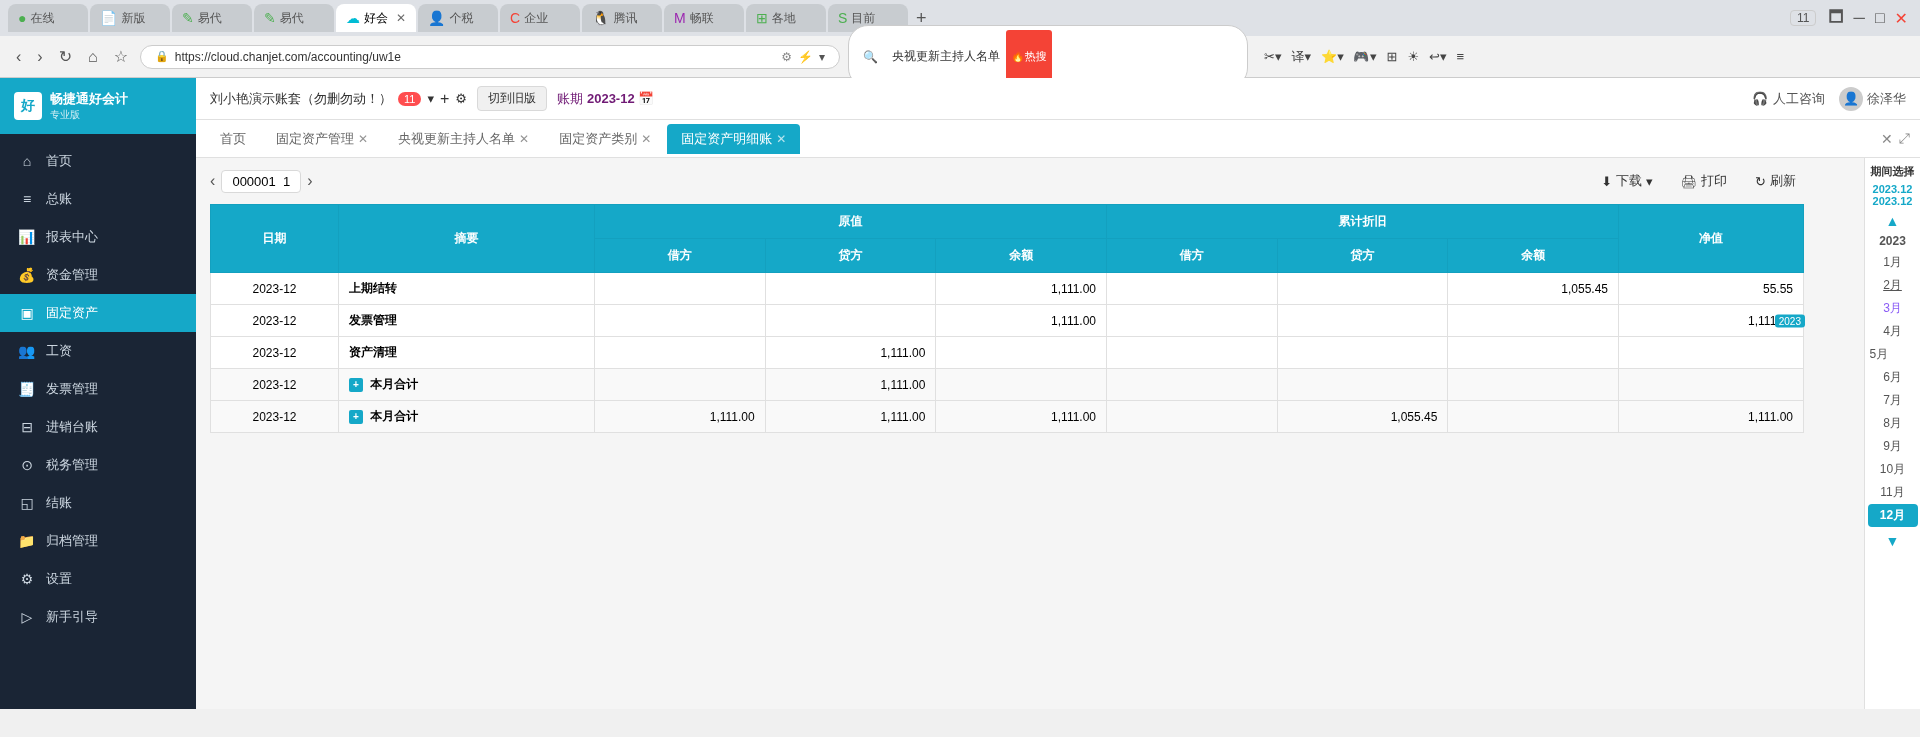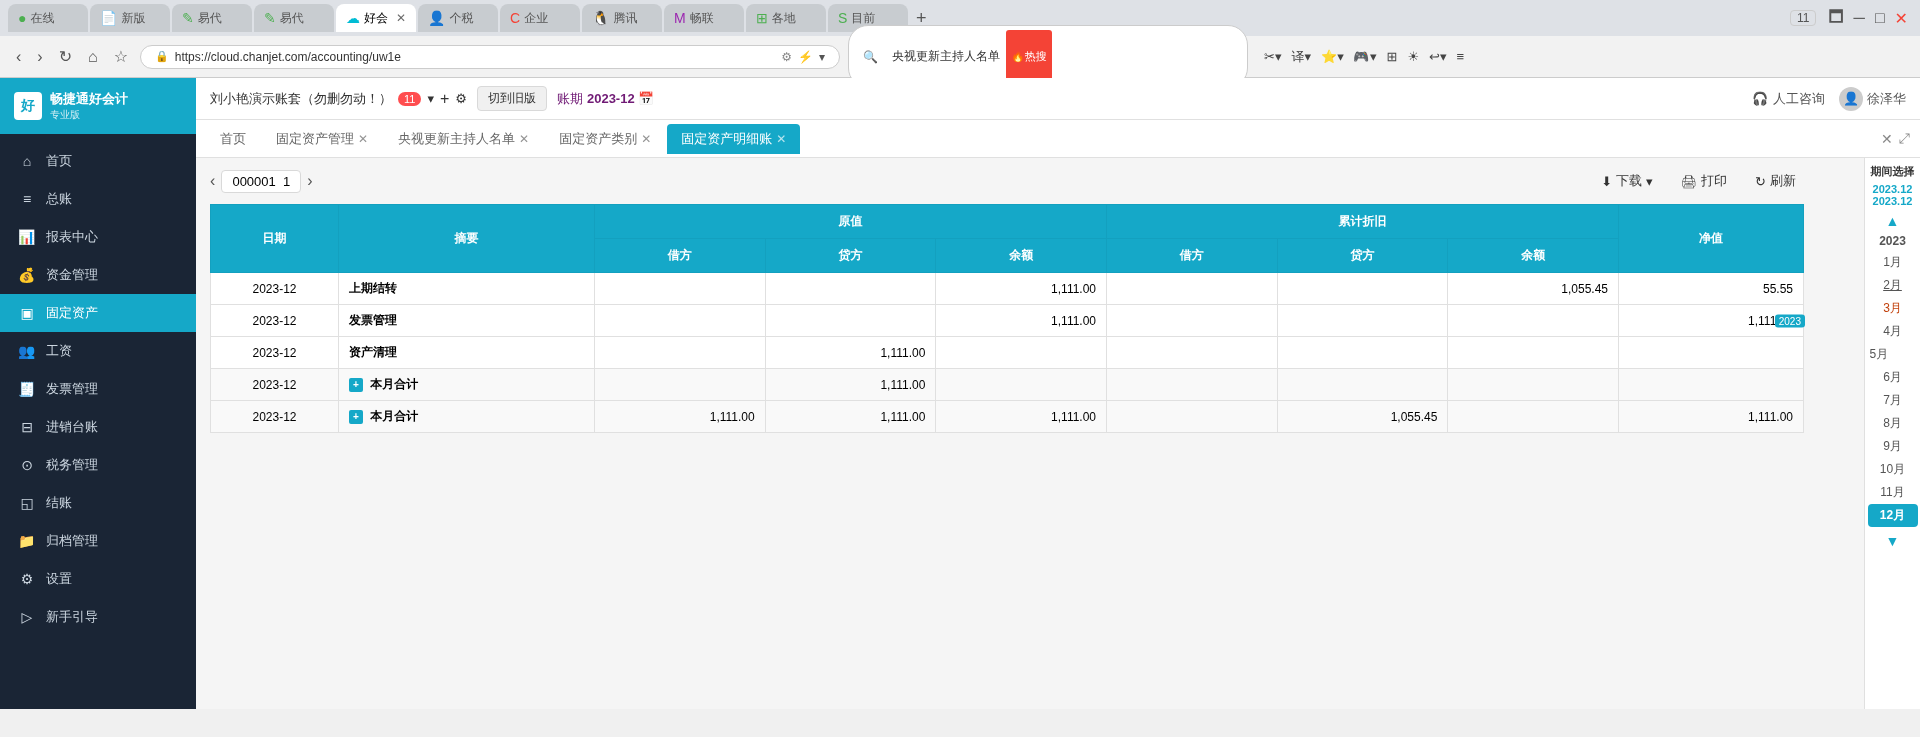--- a/index.html
+++ b/index.html
@@ -404,21 +404,21 @@
       <div style="width:56px;background:#fff;border-left:1px solid #e0e0e0;display:flex;flex-direction:column;align-items:center;padding:6px 0;overflow-y:auto;flex-shrink:0;">
         <div style="font-size:11px;color:#333;text-align:center;font-weight:bold;margin-bottom:4px;">期间选择</div>
         <div style="font-size:11px;color:#15a8c8;text-align:center;font-weight:bold;">2023.12</div>
         <div style="font-size:11px;color:#15a8c8;text-align:center;font-weight:bold;margin-bottom:4px;">2023.12</div>
 
         <button style="background:none;border:none;cursor:pointer;color:#15a8c8;font-size:14px;padding:2px;">▲</button>
 
         <div style="width:50px;text-align:center;padding:3px 2px;cursor:pointer;font-size:12px;color:#555;font-weight:bold;">2023</div>
         <div style="width:50px;text-align:center;padding:3px 2px;cursor:pointer;font-size:12px;color:#555;">1月</div>
         <div style="width:50px;text-align:center;padding:3px 2px;cursor:pointer;font-size:12px;color:#555;text-decoration:underline;">2月</div>
-        <div style="width:50px;text-align:center;padding:3px 2px;cursor:pointer;font-size:12px;color:#c2410c;">3月</div>
+        <div style="width:50px;text-align:center;padding:3px 2px;cursor:pointer;font-size:12px;color:#8b5cf6;">3月</div>
         <div style="width:50px;text-align:center;padding:3px 2px;cursor:pointer;font-size:12px;color:#555;">4月</div>
         <div style="width:50px;text-align:left;padding:3px 2px;cursor:pointer;font-size:12px;color:#555;">5月</div>
         <div style="width:50px;text-align:center;padding:3px 2px;cursor:pointer;font-size:12px;color:#555;">6月</div>
         <div style="width:50px;text-align:center;padding:3px 2px;cursor:pointer;font-size:12px;color:#555;">7月</div>
         <div style="width:50px;text-align:center;padding:3px 2px;cursor:pointer;font-size:12px;color:#555;">8月</div>
         <div style="width:50px;text-align:center;padding:3px 2px;cursor:pointer;font-size:12px;color:#555;">9月</div>
         <div style="width:50px;text-align:center;padding:3px 2px;cursor:pointer;font-size:12px;color:#555;">10月</div>
         <div style="width:50px;text-align:center;padding:3px 2px;cursor:pointer;font-size:12px;color:#555;">11月</div>
         <div style="width:50px;text-align:center;padding:3px 2px;cursor:pointer;font-size:12px;color:#fff;background:#15a8c8;border-radius:4px;font-weight:bold;">12月</div>
 

